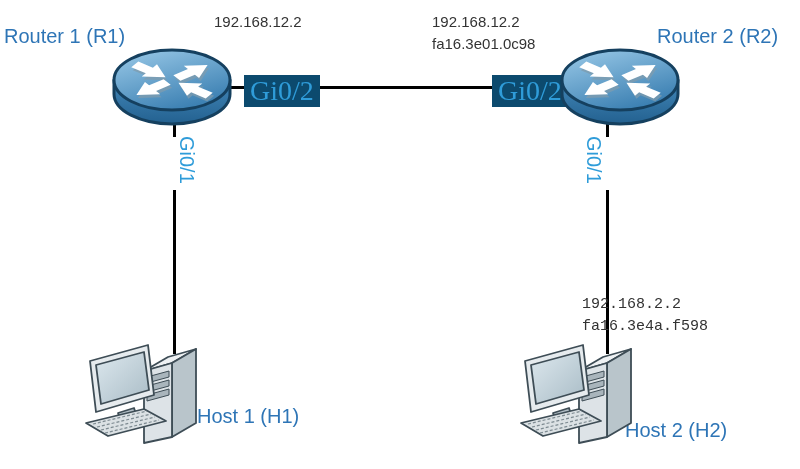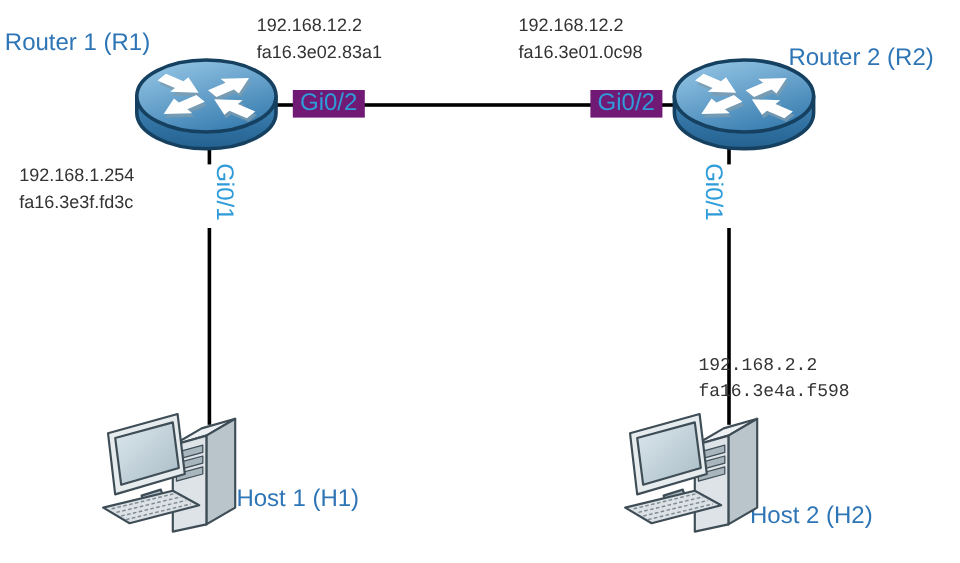--- a/index.html
+++ b/index.html
@@ -4,21 +4,21 @@
 <style>
   html,body{margin:0;padding:0;background:#fff;}
   #stage{
     position:relative;width:800px;height:469px;background:#ffffff;overflow:hidden;
     font-family:"Liberation Sans", sans-serif;
   }
   .abs{position:absolute;}
   .device-title{font-size:20px;color:#2e75b6;white-space:nowrap;}
   .addr{font-size:15px;line-height:22px;color:#333333;width:170px;white-space:nowrap;}
   .if-label{
-    font-size:20px;color:#2f9cd9;background:#701a75;padding:0 6px;white-space:nowrap;
+    font-size:28px;color:#2f9cd9;background:#0c4a6e;padding:0 6px;white-space:nowrap;font-family:Liberation Serif, serif;
   }
   .if-label-v{
     font-size:20px;color:#2f9cd9;white-space:nowrap;
     transform:rotate(90deg);transform-origin:top left;
   }
   .hlink{height:3px;background:#000;}
   .vlink{width:3px;background:#000;}
   svg{display:block;}
 </style>
 </head>
@@ -51,39 +51,34 @@
   <div class="abs vlink" style="left:606px;top:121px;height:16px;"></div>
   <div class="abs vlink" style="left:606px;top:190px;height:164px;"></div>
 
   <div class="abs if-label" style="left:244px;top:75px;">Gi0/2</div>
   <div class="abs if-label" style="left:492px;top:75px;">Gi0/2</div>
   <div class="abs if-label-v" style="left:198px;top:136px;">Gi0/1</div>
   <div class="abs if-label-v" style="left:605px;top:136px;">Gi0/1</div>
 
   <div class="abs addr" style="left:214px;top:11px;">
     <div>192.168.12.2</div>
-    <div>fa16.3e02.83a1</div>
   </div>
   <div class="abs addr" style="left:432px;top:11px;">
     <div>192.168.12.2</div>
     <div>fa16.3e01.0c98</div>
-  </div>
-  <div class="abs addr" style="left:16px;top:136px;">
-    <div>192.168.1.254</div>
-    <div>fa16.3e3f.fd3c</div>
   </div>
   <div class="abs addr" style="left:15px;top:294px;">
   </div>
   <div class="abs addr" style="left:582px;top:294px;font-family:Liberation Mono, monospace;">
     <div>192.168.2.2</div>
     <div>fa16.3e4a.f598</div>
   </div>
 
   <div class="abs device-title" style="left:4px;top:25px;">Router 1 (R1)</div>
-  <div class="abs device-title" style="left:657px;top:25px;margin-top:12px;">Router 2 (R2)</div>
+  <div class="abs device-title" style="left:657px;top:25px;">Router 2 (R2)</div>
   <div class="abs device-title" style="left:197px;top:405px;">Host 1 (H1)</div>
   <div class="abs device-title" style="left:625px;top:419px;">Host 2 (H2)</div>
 
   <div class="abs" style="left:110px;top:36px;">
     <svg width="124" height="96" viewBox="0 0 124 96">
       <path d="M4,44 L4,58 A58,30 0 0 0 120,58 L120,44 Z" fill="url(#rside)" stroke="#15405f" stroke-width="3" stroke-linejoin="round"></path>
       <ellipse cx="62" cy="44" rx="58" ry="30" fill="url(#rtop)" stroke="#15405f" stroke-width="3"></ellipse>
 
       <g transform="translate(63.5,47) scale(1,0.58)" fill="#7f9cae" opacity="0.75">
         <path d="M0,-6 L18,-6 L18,-13 L38,0 L18,13 L18,6 L0,6 Z" transform="rotate(-36) translate(6,0)"></path>

